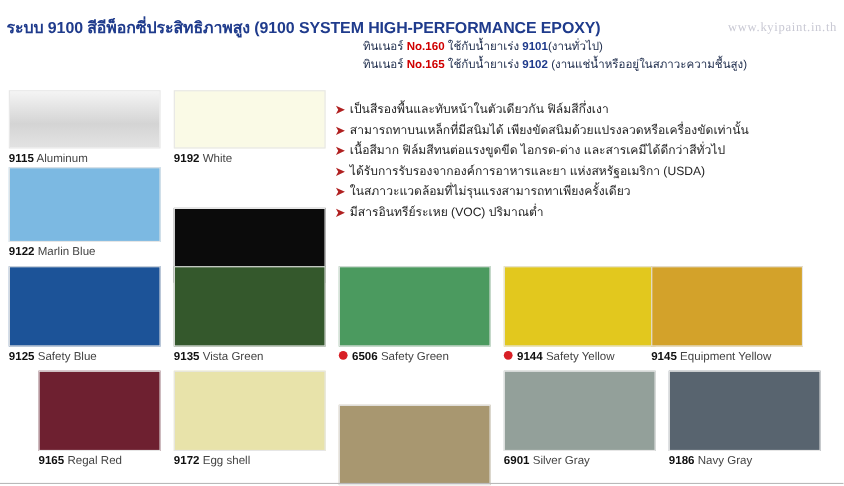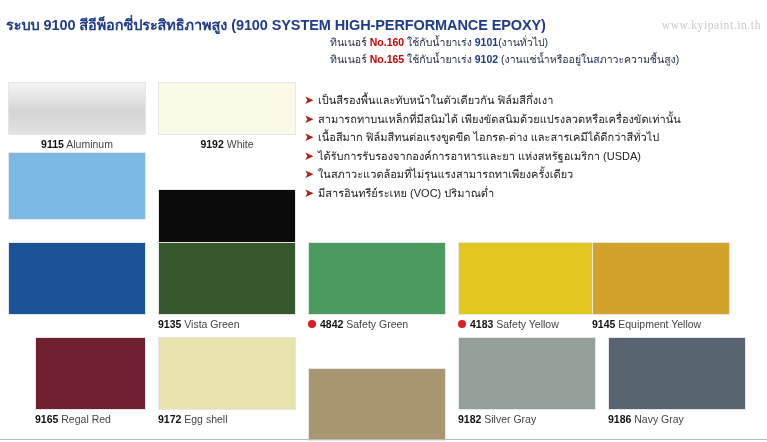--- a/index.html
+++ b/index.html
@@ -108,21 +108,21 @@
     left: 0;
     top: 82px;
     width: 767px;
     height: 360px;
   }
 
   .swatch-row {
     position: absolute;
     width: 767px;
   }
-  .row-1 { top: 0px;   height: 70px; text-align: center; }
+  .row-1 { top: 0px;   height: 70px; }
   .row-2 { top: 70px;  height: 90px; }
   .row-3 { top: 160px; height: 95px; }
   .row-4 { top: 255px; height: 97px; }
 
   .cell {
     position: absolute;
     top: 0;
   }
 
   .chip {
@@ -218,42 +218,44 @@
       </div>
       <div class="cell" style="left:158px; width:138px;">
         <div class="chip" id="chip-0-1" style="height: 53px; background: rgb(250, 250, 230);"></div>
         <div class="cap"><span class="code">9192</span> <span class="nm">White</span></div>
       </div>
     </div>
 
     <div class="swatch-row row-2">
       <div class="cell" style="left:8px; width:138px;">
         <div class="chip" id="chip-1-0" style="height: 68px; background: rgb(124, 185, 226);"></div>
+        <div class="cap"><span class="code">9122</span> <span class="nm">Marlin Blue</span></div>
       </div>
       <div class="cell" style="left:158px; width:138px;margin-top:37px;">
         <div class="chip" id="chip-1-1" style="height: 68px; background: rgb(11, 11, 11);"></div>
         <div class="cap"><span class="code">9179</span> <span class="nm">Black</span></div>
       </div>
     </div>
 
     <div class="swatch-row row-3">
       <div class="cell" style="left:8px; width:138px;">
         <div class="chip" id="chip-2-0" style="height: 73px; background: rgb(28, 83, 152);"></div>
+        <div class="cap"><span class="code">9125</span> <span class="nm">Safety Blue</span></div>
       </div>
       <div class="cell" style="left:158px; width:138px;">
         <div class="chip" id="chip-2-1" style="height: 73px; background: rgb(52, 88, 44);"></div>
         <div class="cap"><span class="code">9135</span> <span class="nm">Vista Green</span></div>
       </div>
       <div class="cell" style="left:308px; width:138px;">
         <div class="chip" id="chip-2-2" style="height: 73px; background: rgb(75, 154, 95);"></div>
-        <div class="cap"><span class="dot" style="background: rgb(216, 31, 38);"></span><span class="code">4842</span> <span class="nm">Safety Green</span></div>
+        <div class="cap"><span class="dot" style="background: rgb(216, 31, 38);"></span><span class="code">6506</span> <span class="nm">Safety Green</span></div>
       </div>
       <div class="cell" style="left:458px; width:138px;">
         <div class="chip" id="chip-2-3" style="height: 73px; background: rgb(226, 200, 30);"></div>
-        <div class="cap"><span class="dot" style="background: rgb(216, 31, 38);"></span><span class="code">4183</span> <span class="nm">Safety Yellow</span></div>
+        <div class="cap"><span class="dot" style="background: rgb(216, 31, 38);"></span><span class="code">9144</span> <span class="nm">Safety Yellow</span></div>
       </div>
       <div class="cell" style="left:592px; width:138px;">
         <div class="chip" id="chip-2-4" style="height: 73px; background: rgb(211, 162, 42);"></div>
         <div class="cap"><span class="code">9145</span> <span class="nm">Equipment Yellow</span></div>
       </div>
     </div>
 
     <div class="swatch-row row-4">
       <div class="cell" style="left:8px; width:138px;padding-left:27px;">
         <div class="chip" id="chip-3-0" style="height: 73px; background: rgb(110, 32, 48);"></div>
@@ -262,21 +264,21 @@
       <div class="cell" style="left:158px; width:138px;">
         <div class="chip" id="chip-3-1" style="height: 73px; background: rgb(232, 227, 170);"></div>
         <div class="cap"><span class="code">9172</span> <span class="nm">Egg shell</span></div>
       </div>
       <div class="cell" style="left:308px; width:138px;margin-top:31px;">
         <div class="chip" id="chip-3-2" style="height: 73px; background: rgb(168, 151, 112);"></div>
         <div class="cap"><span class="code">9171</span> <span class="nm">Dunes Tan</span></div>
       </div>
       <div class="cell" style="left:458px; width:138px;">
         <div class="chip" id="chip-3-3" style="height: 73px; background: rgb(147, 160, 154);"></div>
-        <div class="cap"><span class="code">9182</span> <span class="nm">Silver Gray</span></div>
+        <div class="cap"><span class="code">6901</span> <span class="nm">Silver Gray</span></div>
       </div>
       <div class="cell" style="left:608px; width:138px;">
         <div class="chip" id="chip-3-4" style="height: 73px; background: rgb(88, 100, 111);"></div>
         <div class="cap"><span class="code">9186</span> <span class="nm">Navy Gray</span></div>
       </div>
     </div>
 
     <div class="divider" style="top:357px;"></div>
   </div>
 

